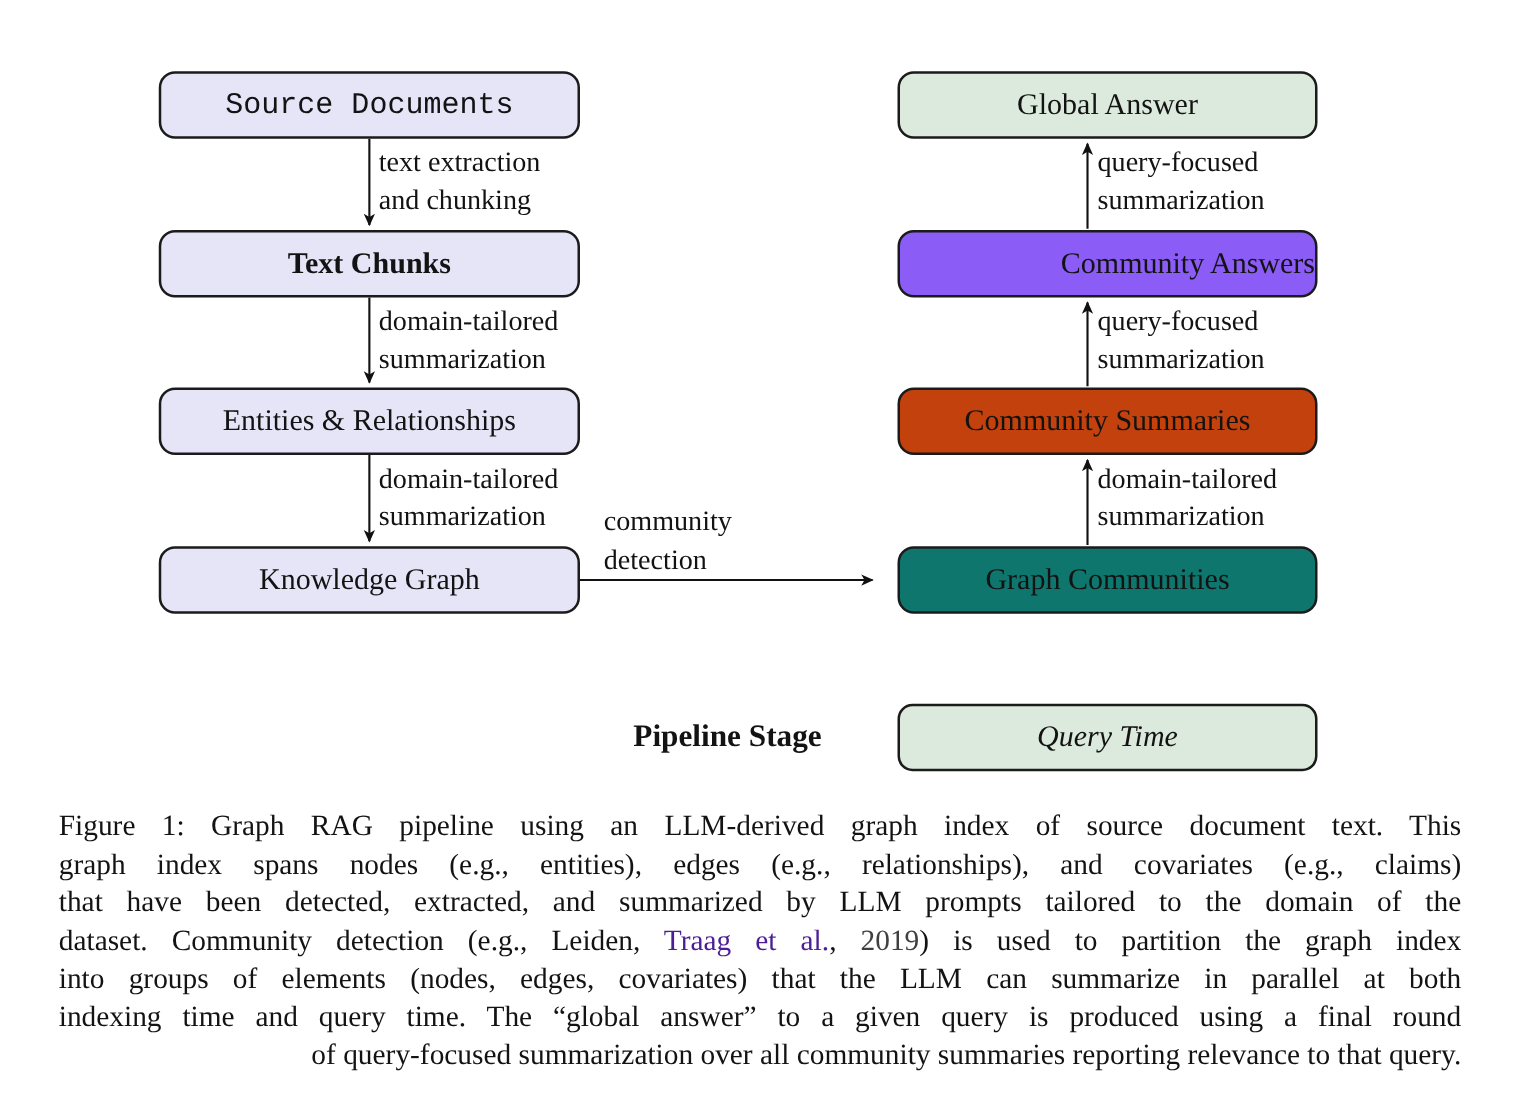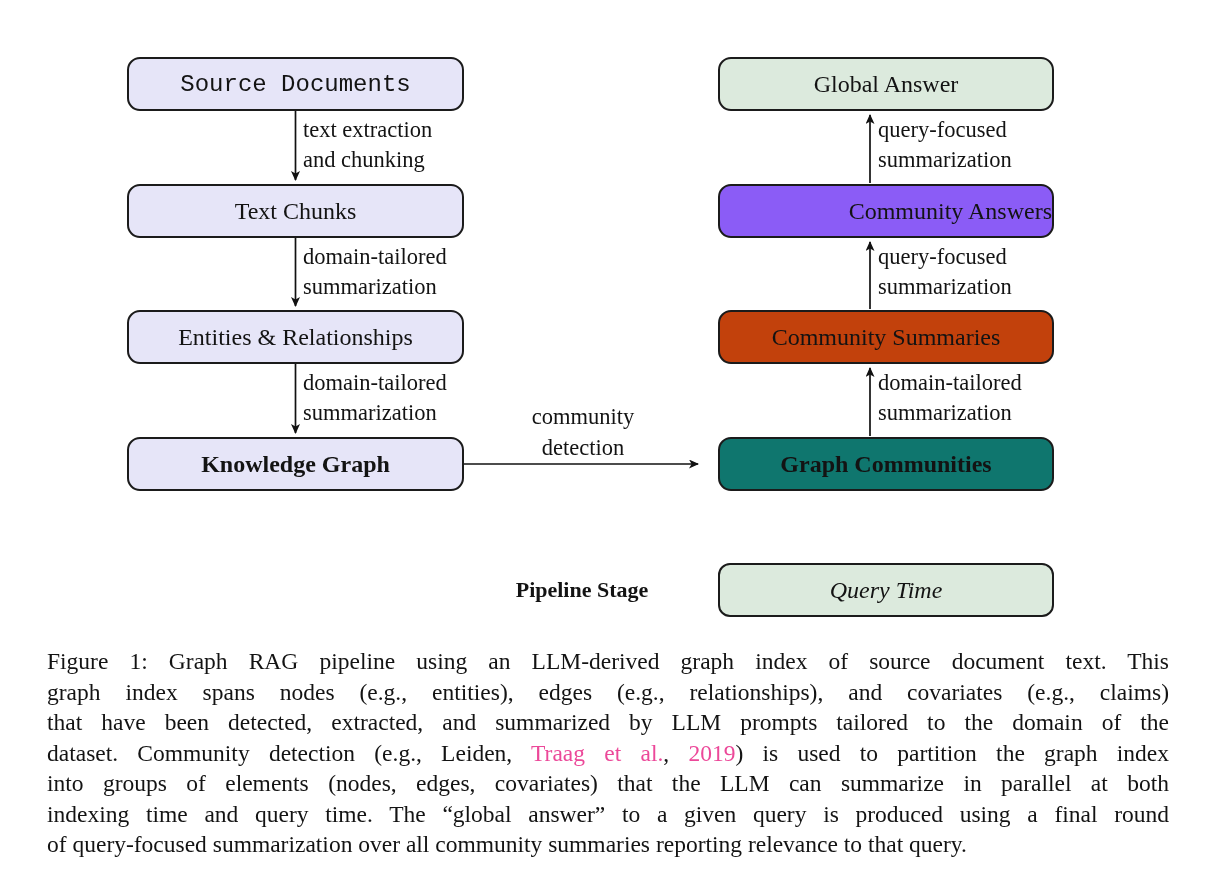--- a/index.html
+++ b/index.html
@@ -25,66 +25,65 @@
     align-items: center;
     justify-content: center;
     font-size: 24px;
     box-sizing: content-box;
   }
   .col-left  { left: 127px; width: 333px; }
   .col-right { left: 702px; width: 332px; margin-left: 16px; }
   .row-0 { top: 57px; }
   .row-1 { top: 184px; }
   .row-2 { top: 310px; }
-  .row-3 { top: 437px; font-weight: bold; }
+  .row-3 { top: 437px; }
   .row-legend { top: 563px; }
 
   .edge-label {
     position: absolute;
     font-size: 22.5px;
     line-height: 30px;
     white-space: nowrap;
   }
   .edge-label-left  { left: 303px; }
   .edge-label-right { left: 878px; }
   .gap-0 { top: 115px; }
   .gap-1 { top: 242px; }
   .gap-2 { top: 368px; }
 
   .cross-label {
     position: absolute;
     left: 483px;
     top: 401px;
     width: 200px;
-    text-align: center;
     font-size: 22.5px;
     line-height: 31px;
   }
 
   .legend-node { font-style: italic; }
   .legend-center {
     position: absolute;
     left: 462px;
     top: 575px;
     width: 240px;
     text-align: center;
     font-weight: bold;
-    font-size: 22px;
+    font-size: 25px;
     line-height: 30px;
   }
 
   .caption {
     position: absolute;
     left: 47px;
     top: 646px;
     width: 1122px;
     font-size: 23.5px;
     line-height: 30.5px;
   }
-  .caption-line { white-space: normal; }
+  .caption-line { white-space: normal; text-align: right; }
   .caption-line.justify { text-align: justify; text-align-last: justify; }
 </style>
 </head>
 <body>
 
 <div class="figure">
 
   <svg class="edges" width="1222" height="640" viewBox="0 0 1222 640">
     <defs>
       <marker id="ah" markerWidth="11" markerHeight="10" refX="9" refY="4.5" orient="auto" markerUnits="userSpaceOnUse">
@@ -98,21 +97,21 @@
       <line x1="870" y1="183" x2="870" y2="115" marker-end="url(#ah)"></line>
       <line x1="870" y1="309" x2="870" y2="242" marker-end="url(#ah)"></line>
       <line x1="870" y1="436" x2="870" y2="368" marker-end="url(#ah)"></line>
       <line x1="464" y1="464" x2="698" y2="464" marker-end="url(#ah)"></line>
     </g>
   </svg>
 
   <div class="node col-left row-0" style="background: rgb(230, 229, 248); font-family: Liberation Mono, monospace;">
     <span>Source Documents</span>
   </div>
-  <div class="node col-left row-1" style="background: rgb(230, 229, 248);">
+  <div class="node col-left row-1" style="background: rgb(230, 229, 248); font-weight: bold;">
     <span>Text Chunks</span>
   </div>
   <div class="node col-left row-2" style="background: rgb(230, 229, 248);">
     <span>Entities &amp; Relationships</span>
   </div>
   <div class="node col-left row-3" style="background: rgb(230, 229, 248);">
     <span>Knowledge Graph</span>
   </div>
 
   <div class="node col-right row-0" style="background: rgb(220, 234, 221);">
@@ -161,19 +160,19 @@
 
   <div class="legend-center">Pipeline Stage</div>
   <div class="node col-right row-legend legend-node" style="background: rgb(220, 234, 221); border-radius: 12px;">
     <span>Query Time</span>
   </div>
 
   <div class="caption" id="caption">
       <div class="caption-line justify"><span>Figure 1: Graph RAG pipeline using an LLM-derived graph index of source document text. This</span></div>
       <div class="caption-line justify"><span>graph index spans nodes (e.g., entities), edges (e.g., relationships), and covariates (e.g., claims)</span></div>
       <div class="caption-line justify"><span>that have been detected, extracted, and summarized by LLM prompts tailored to the domain of the</span></div>
-      <div class="caption-line justify"><span>dataset. Community detection (e.g., Leiden, </span><span style="color: #ec4899;">Traag et al.</span><span>, </span><span style="color: #ec4899;">2019</span><span>) is used to partition the graph index</span></div>
+      <div class="caption-line justify"><span>dataset. Community detection (e.g., Leiden, </span><span style="color: #4c1d95;">Traag et al.</span><span>, </span><span style="color: #404040;">2019</span><span>) is used to partition the graph index</span></div>
       <div class="caption-line justify"><span>into groups of elements (nodes, edges, covariates) that the LLM can summarize in parallel at both</span></div>
       <div class="caption-line justify"><span>indexing time and query time. The “global answer” to a given query is produced using a final round</span></div>
       <div class="caption-line"><span>of query-focused summarization over all community summaries reporting relevance to that query.</span></div>
     </div>
 
 </div>
 
 </body></html>

